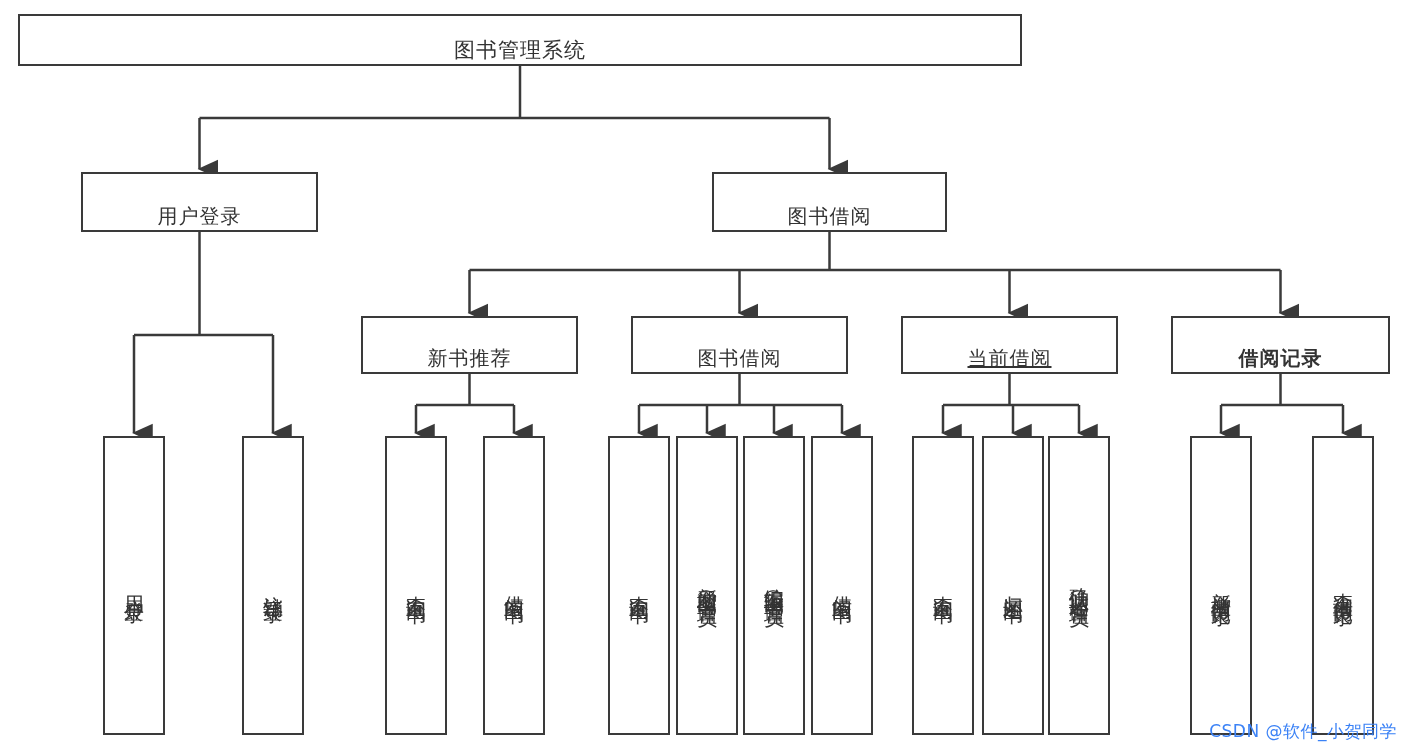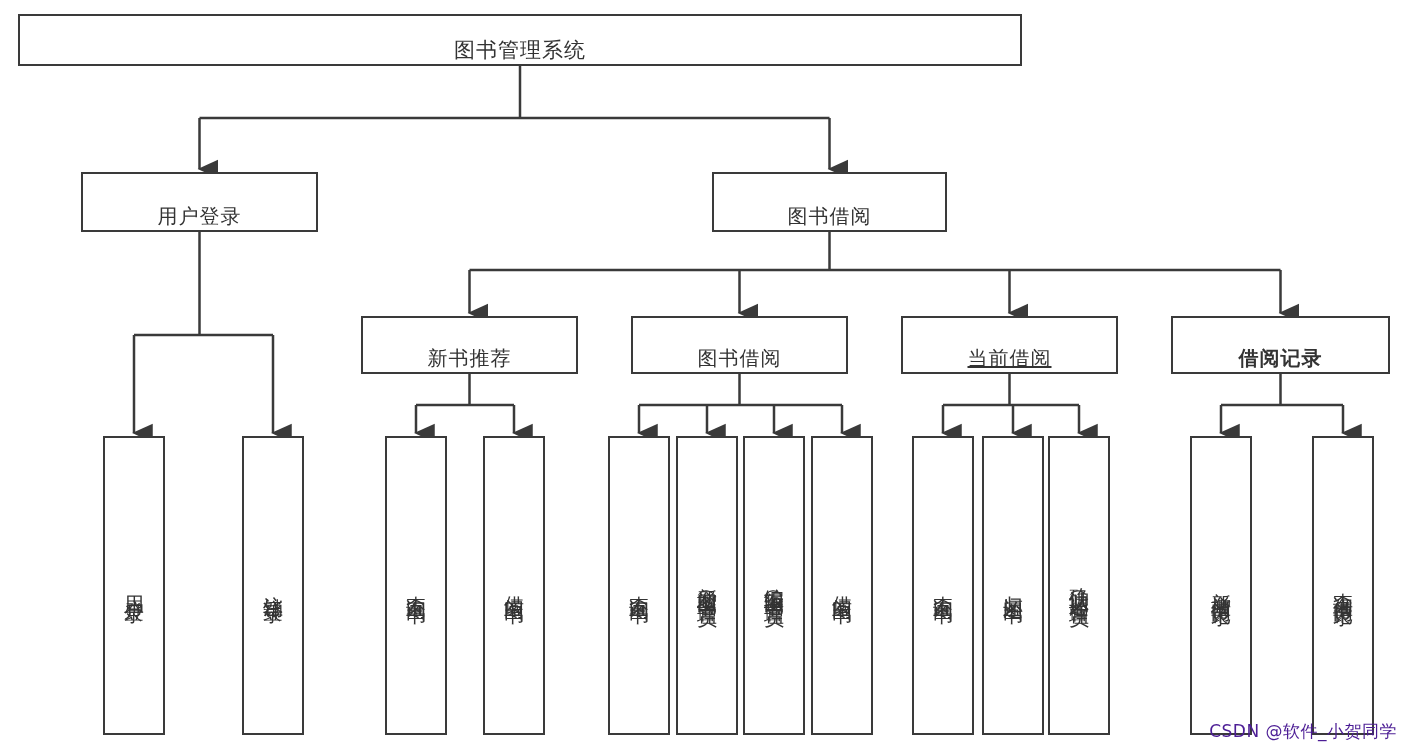--- a/index.html
+++ b/index.html
@@ -60,21 +60,21 @@
   .hlabel {
     white-space: nowrap;
     letter-spacing: 1px;
     color: #333333;
   }
   .watermark {
     position: absolute;
     right: 8px;
     bottom: 4px;
     font-size: 17px;
-    color: #4c1d95;
+    color: #3b82f6;
     white-space: nowrap;
     z-index: 5;
     letter-spacing: 0.5px;
   }
 </style>
 </head>
 <body>
 
 <div id="canvas">
 

